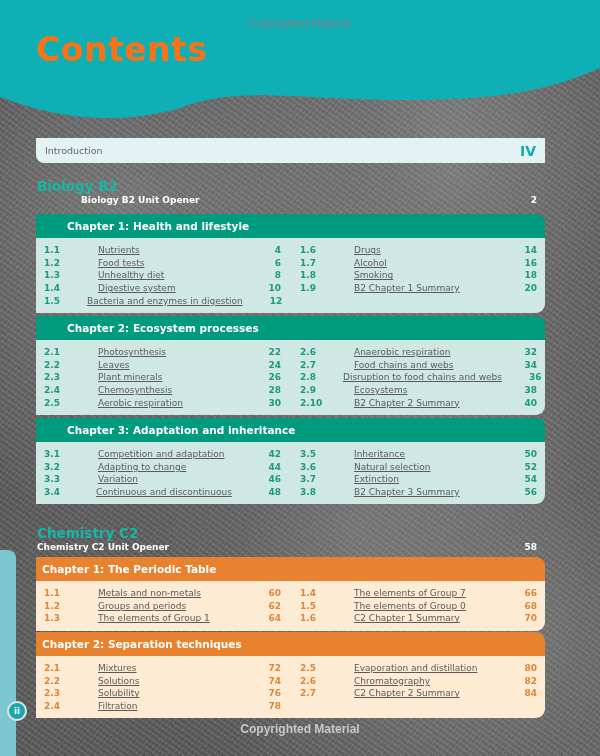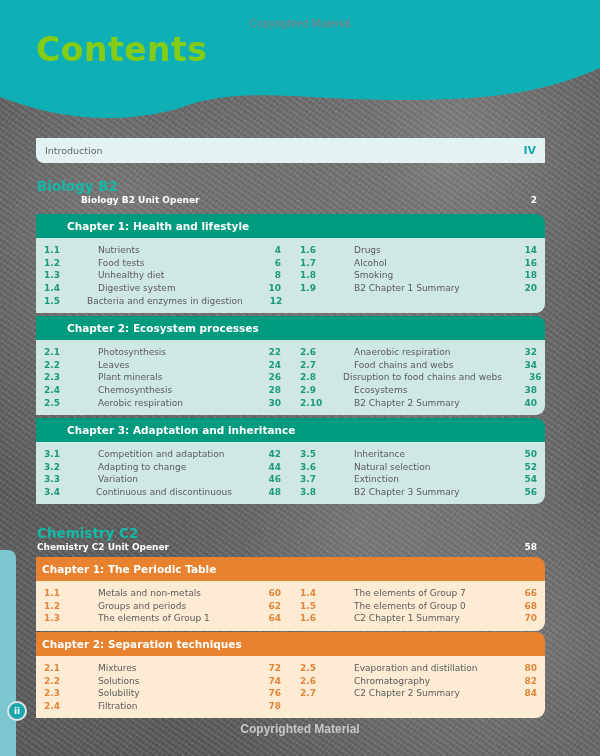--- a/index.html
+++ b/index.html
@@ -25,39 +25,39 @@
   .copyright-top {
     position: absolute; top: 17px; left: 0; width: 600px; text-align: center;
     font-family: "Liberation Sans", sans-serif; font-size: 11px; color: #8a7f86;
   }
   .copyright-bottom {
     position: absolute; top: 722px; left: 0; width: 600px; text-align: center;
     font-family: "Liberation Sans", sans-serif; font-size: 12px; font-weight: bold; color: #c9c9c9;
   }
   .page-title {
     position: absolute; left: 36px; top: 30px;
-    font-family: "DejaVu Sans", sans-serif; font-weight: bold; font-size: 33px; color: #84cc16;
+    font-family: "DejaVu Sans", sans-serif; font-weight: bold; font-size: 33px; color: #f97316;
     letter-spacing: 0.5px;
   }
   .side-tab {
     position: absolute; left: 0; top: 550px; width: 16px; height: 206px;
     background: #7cc7cf; border-top-right-radius: 8px;
   }
   .page-num {
     position: absolute; left: 7px; top: 701px; width: 20px; height: 20px; border-radius: 50%;
     background: #1aa7ad; border: 2px solid #e5e5e5; color: #ffffff;
     font-size: 9px; font-weight: bold; display: flex; align-items: center; justify-content: center;
   }
   .intro {
     position: absolute; left: 36px; top: 138px; width: 509px; height: 25px;
     background: #e3f3f4; border-bottom-left-radius: 8px;
     display: flex; align-items: center; justify-content: space-between; padding: 0 9px;
   }
   .intro-label { font-size: 9.5px; color: #5a6a6c; }
-  .intro-page { font-size: 11px; font-weight: bold; color: #1aa7ad; }
+  .intro-page { font-size: 14px; font-weight: bold; color: #1aa7ad; }
   .unit-title {
     position: absolute; left: 37px; font-weight: bold; color: #14b8a6; font-size: 13.5px;
   }
   .unit-opener {
     position: absolute; left: 37px; width: 500px; font-weight: bold; color: #ffffff; font-size: 9px;
     display: flex; justify-content: space-between;
   }
   .chapter {
     position: absolute; left: 36px; width: 509px;
   }
@@ -67,21 +67,21 @@
     color: #ffffff; font-weight: bold; font-size: 10.5px;
   }
   .chapter-body {
     border-bottom-right-radius: 9px;
     display: flex; padding: 6px 0 6px 8px;
   }
   .col { width: 256px; padding-right: 19px; }
   .col + .col { width: 245px; padding-right: 8px; }
   .row { display: flex; height: 12.6px; align-items: center; font-size: 9px; gap: 27px; }
   .num { width: 27px; font-weight: bold; }
-  .label { flex: 1; color: #5b5b5b; white-space: nowrap; }
+  .label { flex: 1; color: #5b5b5b; white-space: nowrap; text-decoration: underline; }
   .pg { width: 24px; text-align: right; font-weight: bold; }
   .bio .chapter-head { background: #009a7f; padding-left: 31px; }
   .bio .chapter-body { background: #cfe8e3; }
   .bio .num, .bio .pg { color: #1a9a7c; }
   .chem .chapter-head { background: #e8822f; }
   .chem .chapter-body { background: #fdecd3; }
   .chem .num, .chem .pg { color: #e0853a; }
 </style>
 </head>
 <body>

